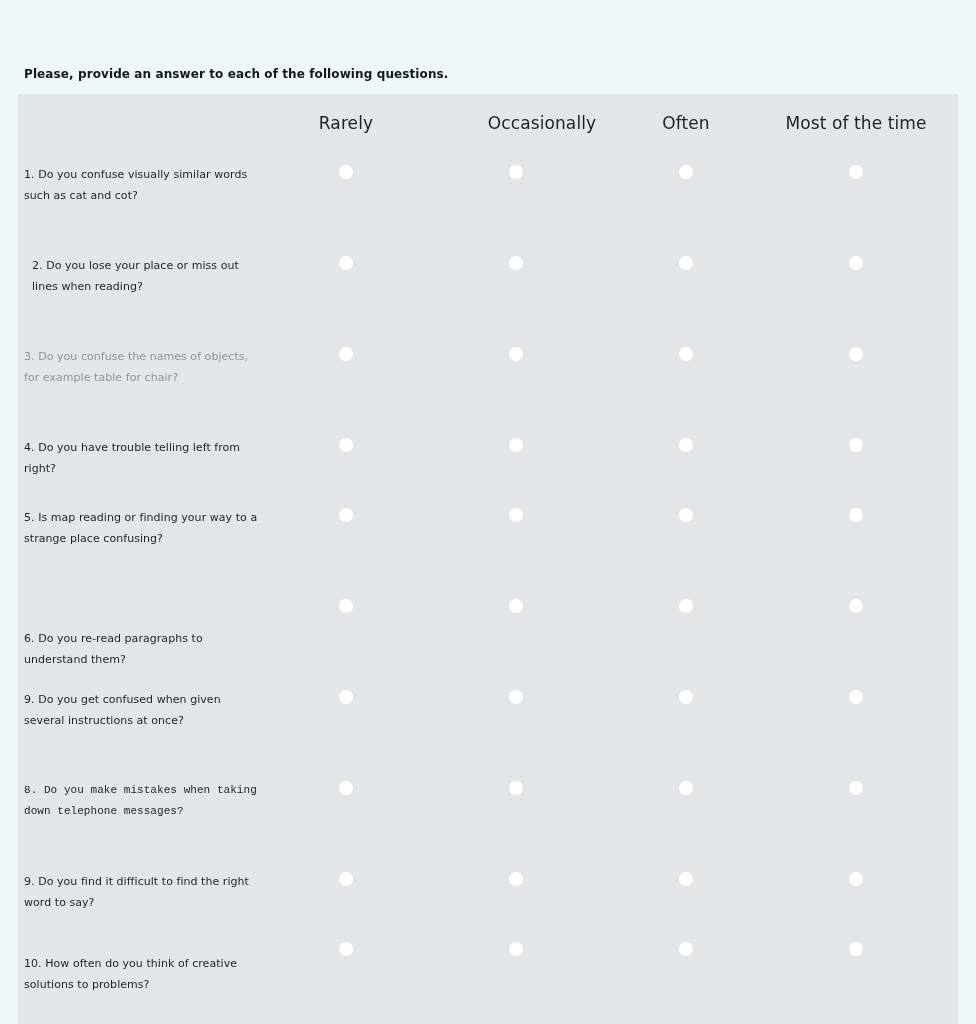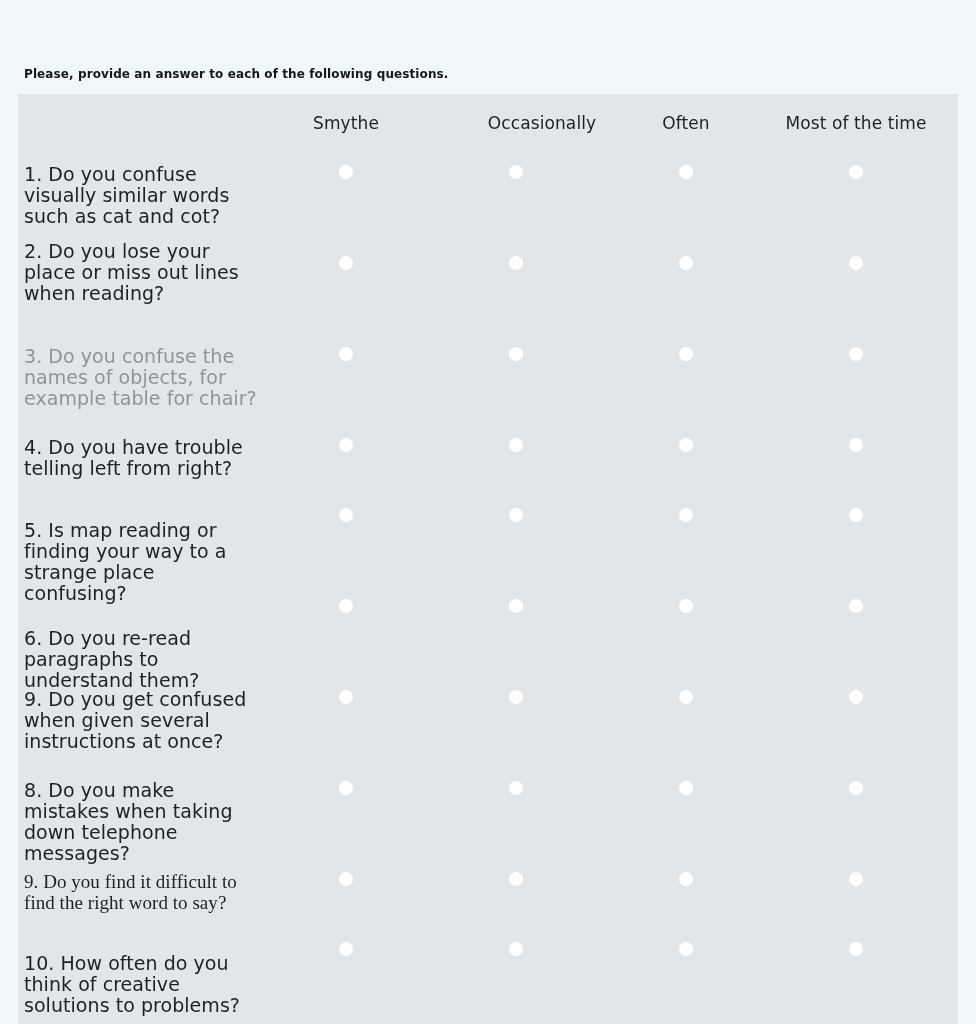--- a/index.html
+++ b/index.html
@@ -64,21 +64,21 @@
     transform: translateX(-50%);
     white-space: nowrap;
     letter-spacing: 0.1px;
   }
 
   
   .question {
     position: absolute;
     left: 24px;
     width: 236px;
-    font-size: 19px;
+    font-size: 11px;
     line-height: 21px;
     color: #1b2125;
     letter-spacing: 0.05px;
   }
   .question.dim {
     color: #8e9597;
   }
 
   
   .radio {
@@ -101,36 +101,36 @@
 <body>
 
 <div id="page">
 
 
   <div class="instruction">Please, provide an answer to each of the following questions.</div>
 
   <div class="panel"></div>
 
   <div id="columns-layer">
-      <div class="col-header" style="left: 346px;">Smythe</div>
+      <div class="col-header" style="left: 346px;">Rarely</div>
       <div class="col-header" style="left: 516px; margin-left: 26px;">Occasionally</div>
       <div class="col-header" style="left: 686px;">Often</div>
       <div class="col-header" style="left: 856px;">Most of the time</div>
     </div>
 
   <div id="questions-layer">
       <div class="question" style="top: 164px;">1. Do you confuse visually similar words such as cat and cot?</div>
-      <div class="question" style="top: 241px;">2. Do you lose your place or miss out lines when reading?</div>
+      <div class="question" style="top: 255px; margin-left: 8px;">2. Do you lose your place or miss out lines when reading?</div>
       <div class="question dim" style="top: 346px;">3. Do you confuse the names of objects, for example table for chair?</div>
       <div class="question" style="top: 437px;">4. Do you have trouble telling left from right?</div>
-      <div class="question" style="top: 520px;">5. Is map reading or finding your way to a strange place confusing?</div>
+      <div class="question" style="top: 507px;">5. Is map reading or finding your way to a strange place confusing?</div>
       <div class="question" style="top: 628px;">6. Do you re-read paragraphs to understand them?</div>
       <div class="question" style="top: 689px;">9. Do you get confused when given several instructions at once?</div>
-      <div class="question" style="top: 780px;">8. Do you make mistakes when taking down telephone messages?</div>
-      <div class="question" style="top: 871px; font-family: Liberation Serif, serif;">9. Do you find it difficult to find the right word to say?</div>
+      <div class="question" style="top: 780px; font-family: Liberation Mono, monospace;">8. Do you make mistakes when taking down telephone messages?</div>
+      <div class="question" style="top: 871px;">9. Do you find it difficult to find the right word to say?</div>
       <div class="question" style="top: 941px; margin-top: 12px;">10. How often do you think of creative solutions to problems?</div>
     </div>
 
   <div id="radios-layer">
       <button class="radio" style="left: 346px; top: 172px;"></button>
       <button class="radio" style="left: 516px; top: 172px;"></button>
       <button class="radio" style="left: 686px; top: 172px;"></button>
       <button class="radio" style="left: 856px; top: 172px;"></button>
       <button class="radio" style="left: 346px; top: 263px;"></button>
       <button class="radio" style="left: 516px; top: 263px;"></button>

